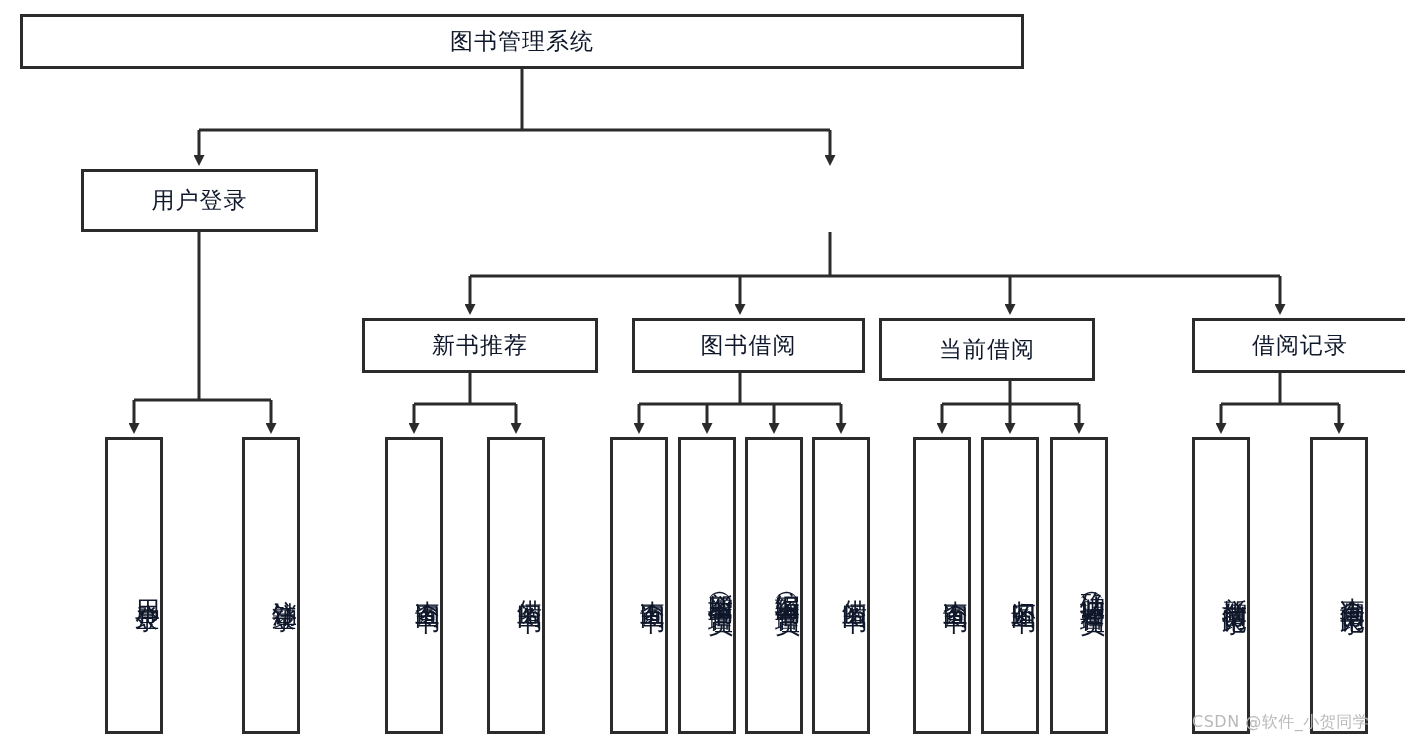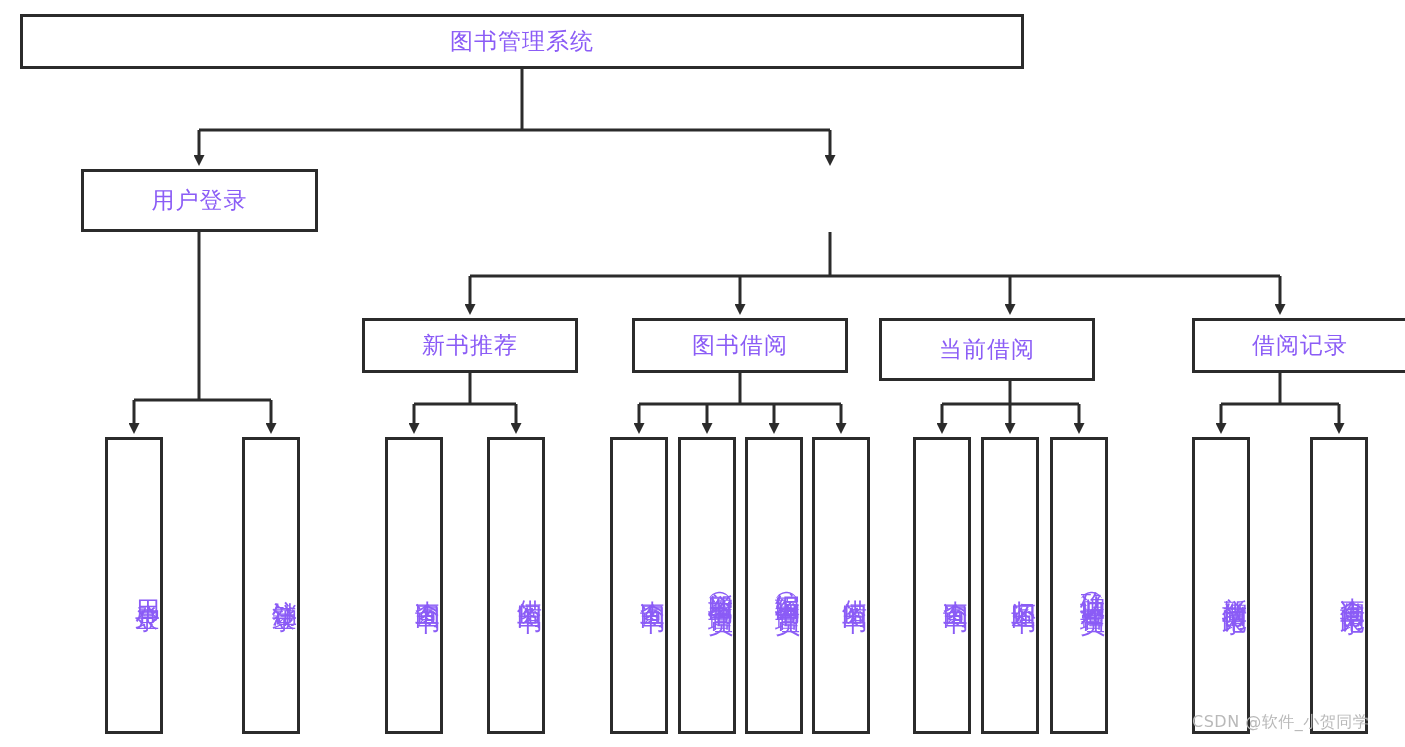--- a/index.html
+++ b/index.html
@@ -18,21 +18,21 @@
     overflow: hidden;
   }
   .node {
     position: absolute;
     box-sizing: border-box;
     border: 3px solid #2b2b2b;
     background: #ffffff;
     display: flex;
     align-items: center;
     justify-content: center;
-    color: #8b5cf6;
+    color: #0f172a;
   }
   .node.horiz {
     font-size: 23px;
     letter-spacing: 1px;
   }
   .node.vert {
     writing-mode: vertical-rl;
     text-orientation: upright;
     font-size: 25px;
     letter-spacing: 3px;
@@ -122,24 +122,24 @@
   </svg>
 
   <div class="node horiz" style="left:20px; top:14px; width:1004px; height:55px;">
     <span>图书管理系统</span>
   </div>
 
   <div class="node horiz" style="left:81px; top:169px; width:237px; height:63px;">
     <span>用户登录</span>
   </div>
 
-  <div class="node horiz" style="left:362px; top:318px; width:216px; height:55px;">
+  <div class="node horiz" style="left:362px; top:318px; width:236px; height:55px;">
     <span>新书推荐</span>
   </div>
-  <div class="node horiz" style="left:632px; top:318px; width:216px; height:55px;">
+  <div class="node horiz" style="left:632px; top:318px; width:233px; height:55px;">
     <span>图书借阅</span>
   </div>
   <div class="node horiz" style="left:879px; top:318px; width:216px; height:63px;">
     <span>当前借阅</span>
   </div>
   <div class="node horiz" style="left:1192px; top:318px; width:216px; height:55px;">
     <span>借阅记录</span>
   </div>
 
   <div class="node vert" style="left:105px; top:437px; width:58px; height:297px;">

